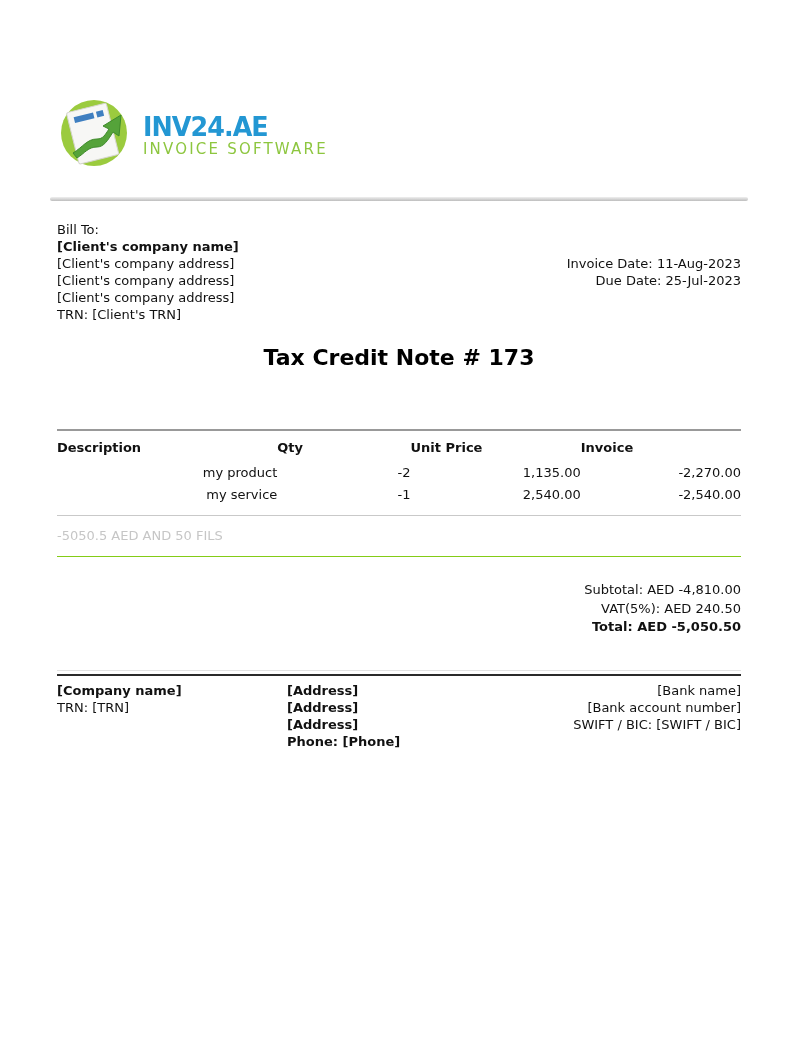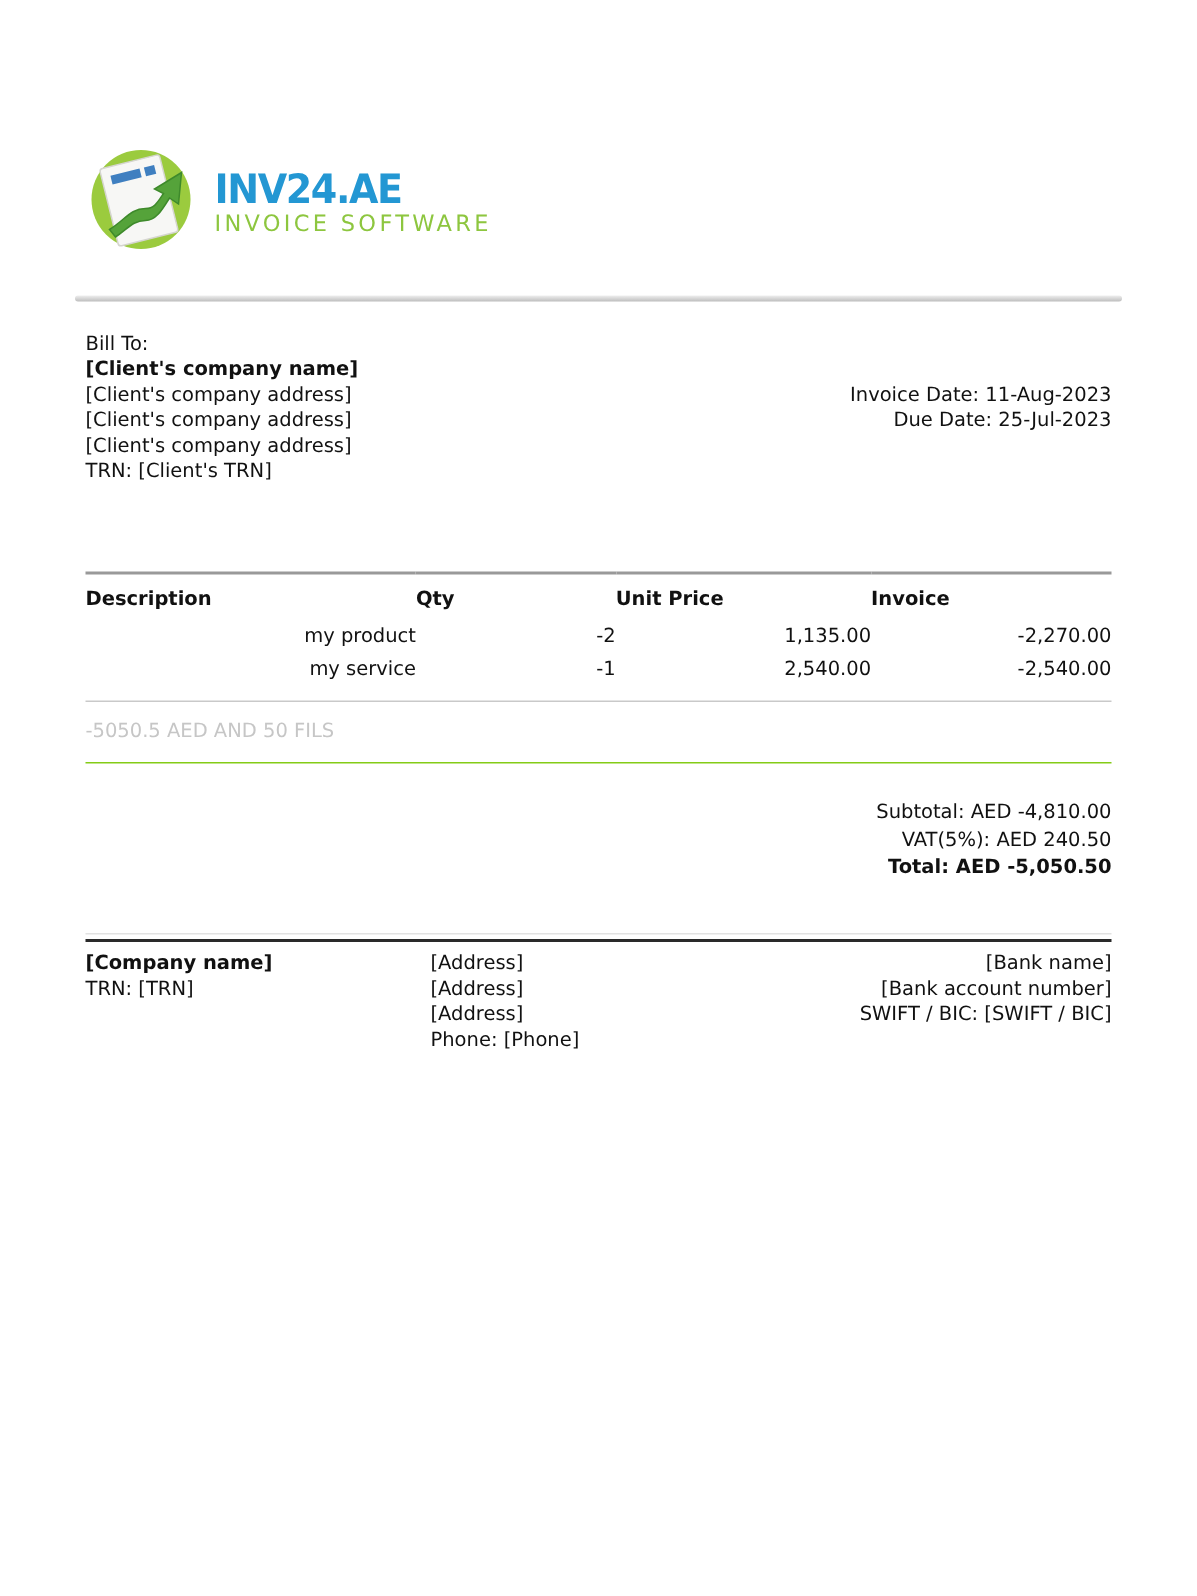--- a/index.html
+++ b/index.html
@@ -91,21 +91,21 @@
   .totals .grand { font-weight: bold; }
 
   
   .footer-divider { margin-top: 33px; }
   .footer-divider .thin { height: 1px; background: #e2e2e2; }
   .footer-divider .gap { height: 3px; }
   .footer-divider .thick { height: 2.5px; background: #2a2a2a; }
 
   .footer-cols { display: flex; margin-top: 6px; }
   .fcol-company { width: 230px; }
-  .fcol-contact { width: 220px; }
+  .fcol-contact { width: 220px; font-weight: bold; }
   .fcol-bank { flex: 1; text-align: right; white-space: nowrap; }
   .fbold { font-weight: bold; }
 </style>
 </head>
 <body>
 
 <div class="page">
   <div class="content">
 
     <div class="logo-row">
@@ -136,20 +136,21 @@
         <div>[Client's company address]</div>
         <div>[Client's company address]</div>
         <div>TRN: [Client's TRN]</div>
       </div>
       <div class="dates">
         <div>Invoice Date: 11-Aug-2023</div>
         <div>Due Date: 25-Jul-2023</div>
       </div>
     </div>
 
+    <div class="doc-title">Tax Credit Note # 173</div>
 
     <table class="items">
       <thead>
         <tr>
           <th class="col-desc">Description</th>
           <th class="col-qty">Qty</th>
           <th class="col-price">Unit Price</th>
           <th class="col-sub">Invoice</th>
         </tr>
       </thead>

